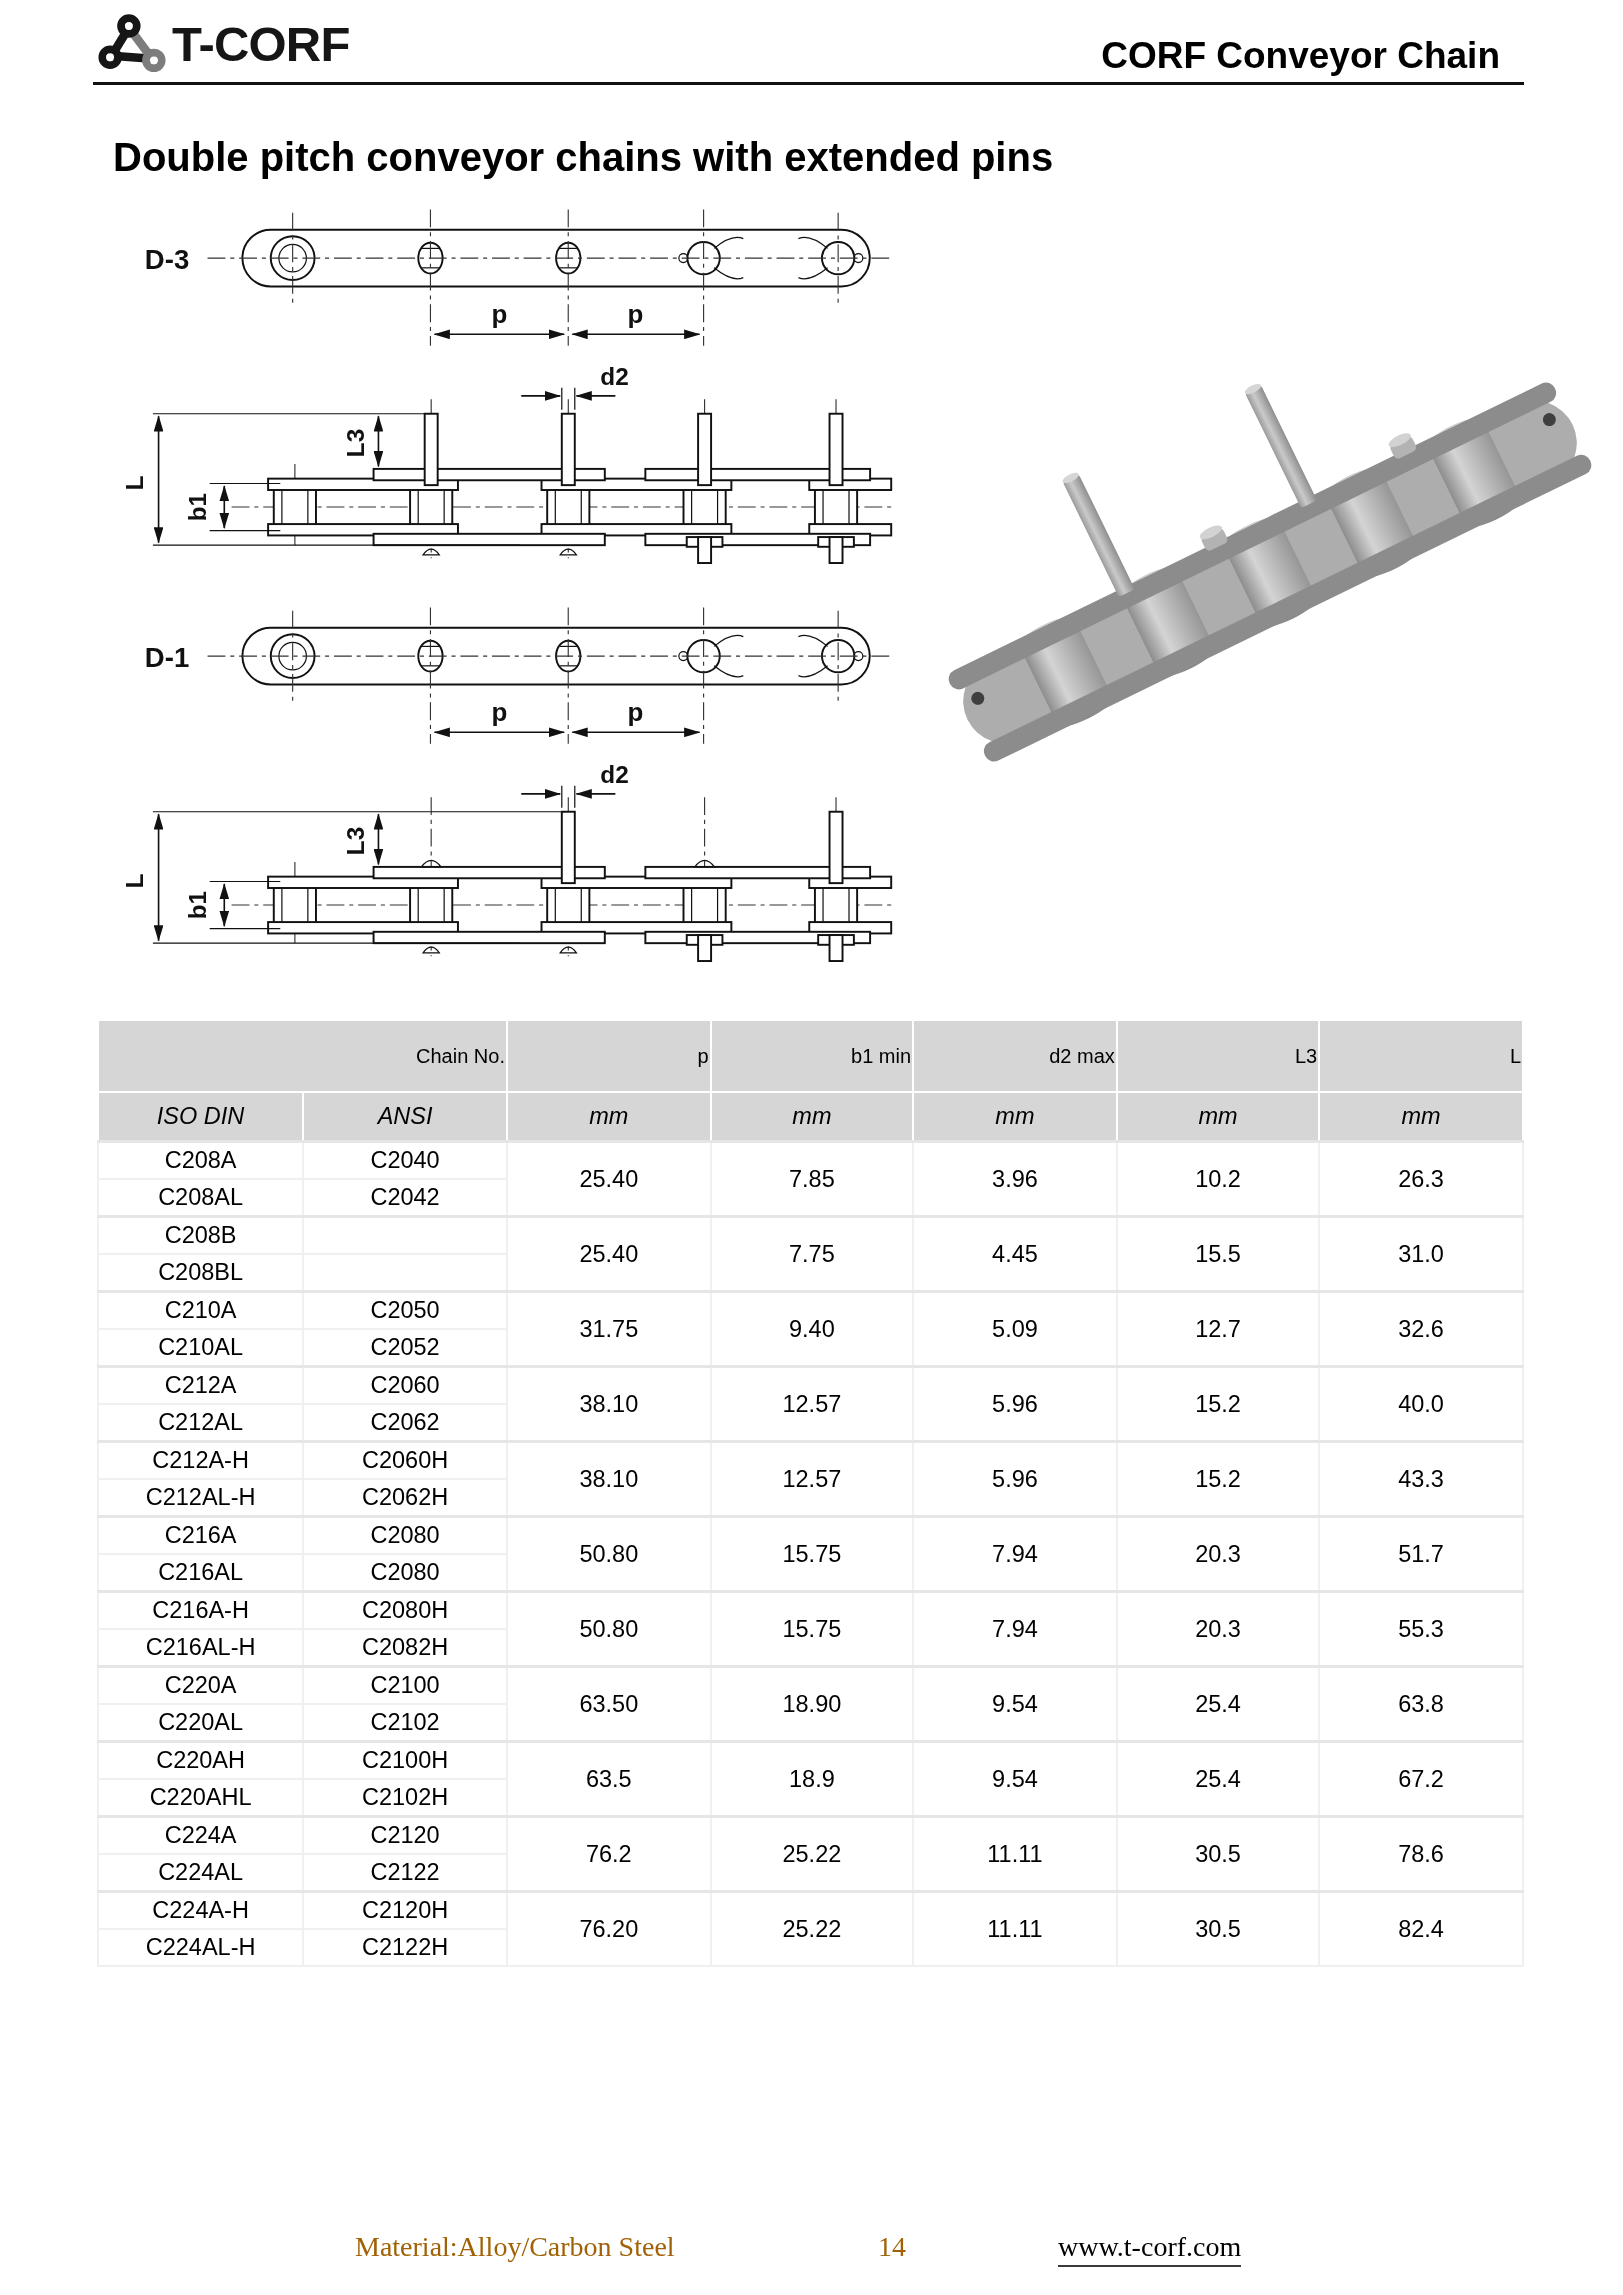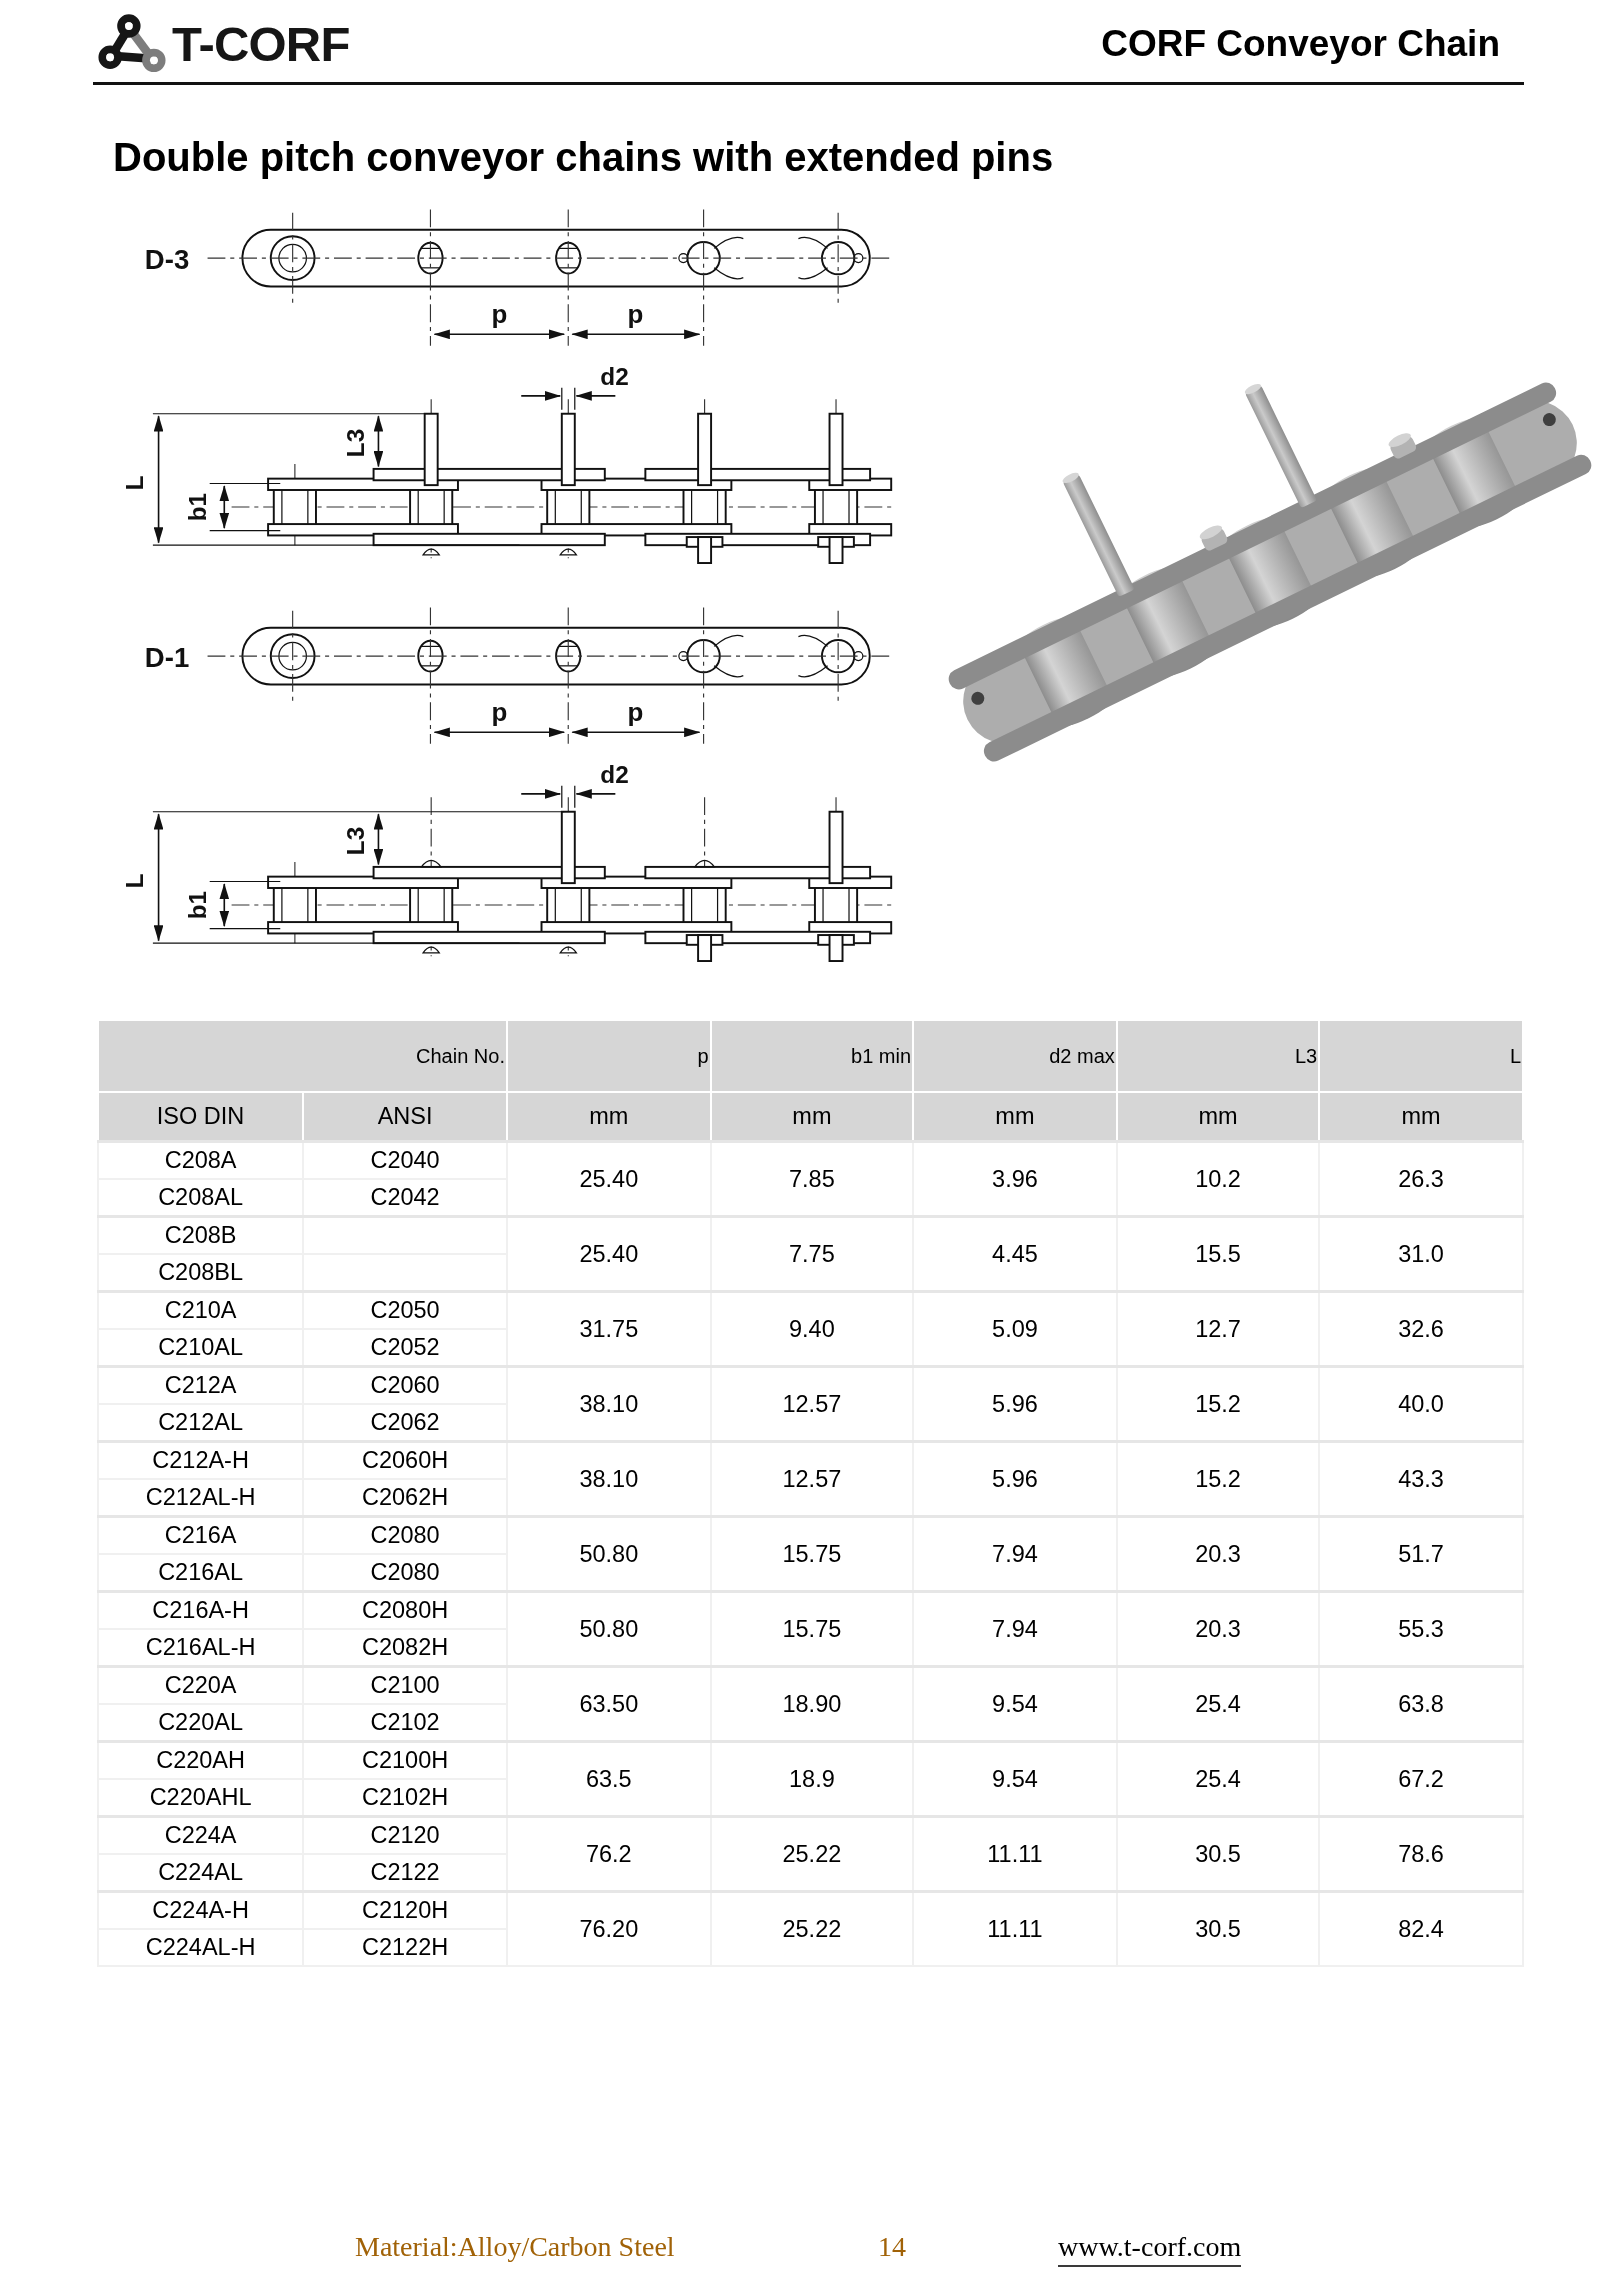--- a/index.html
+++ b/index.html
@@ -2,42 +2,42 @@
 <html style="font-size:13px"><head>
 <meta charset="utf-8">
 <style>
   html,body{margin:0;padding:0;background:#fff;}
   .page{position:relative;width:1623px;height:2295px;background:#fff;color:#000;
         font-family:"Liberation Sans",sans-serif;overflow:hidden;}
 
   
   .brand-text{position:absolute;left:172px;top:16px;font-size:49px;font-weight:800;
               letter-spacing:-0.8px;color:#161616;}
-  .head-title{position:absolute;top:23px;right:123px;font-size:37px;font-weight:700;color:#000;}
+  .head-title{position:absolute;top:35px;right:123px;font-size:37px;font-weight:700;color:#000;}
   .head-rule{position:absolute;left:93px;top:82px;width:1431px;height:3.2px;background:#111;}
 
   .doc-title{position:absolute;left:97px;top:119px;font-size:40px;font-weight:700;margin:16px;}
 
   
   svg{position:absolute;overflow:visible;}
   .ol{fill:#fff;stroke:#111;stroke-width:2.4;}
   .thin{fill:none;stroke:#111;stroke-width:1.5;}
   .cl{fill:none;stroke:#333;stroke-width:1.4;stroke-dasharray:22 6 5 6;}
   .dim{fill:none;stroke:#111;stroke-width:2;}
   .ext{fill:none;stroke:#111;stroke-width:1.5;}
   .dlab{font:600 30px "Liberation Sans",sans-serif;fill:#111;}
   .plab{font:600 32px "Liberation Sans",sans-serif;fill:#111;}
   .vlab{font:600 34px "Liberation Sans",sans-serif;fill:#111;}
 
   
   .spec-table{position:absolute;left:97px;top:1019px;width:1427px;border-collapse:collapse;
               table-layout:fixed;font-size:23.5px;}
   .spec-table th{background:#d6d6d6;border:2.4px solid #fff;font-weight:400;text-align:center;}
   .spec-table thead tr.h1 th{height:68px;font-size:20px;text-align:right;}
-  .spec-table thead tr.h2 th{height:45px;}
+  .spec-table thead tr.h2 th{height:45px;font-style:italic;}
   .spec-table td{background:#fff;border:2.4px solid #f0f0f0;text-align:center;vertical-align:middle;
                  height:33px;}
   .spec-table tr.group-top td{border-top:3.2px solid #e6e6e6;}
 
   
   .footer-item{position:absolute;top:2231px;font-family:"Liberation Serif",serif;font-size:28px;color:#a16207;}
   .f-material{left:355px;}
   .f-page{left:878px;}
   .f-site{left:1050px;border-bottom:2.4px solid #3a3a3a;padding-bottom:2.4px;margin-left:8px;}
 </style>

